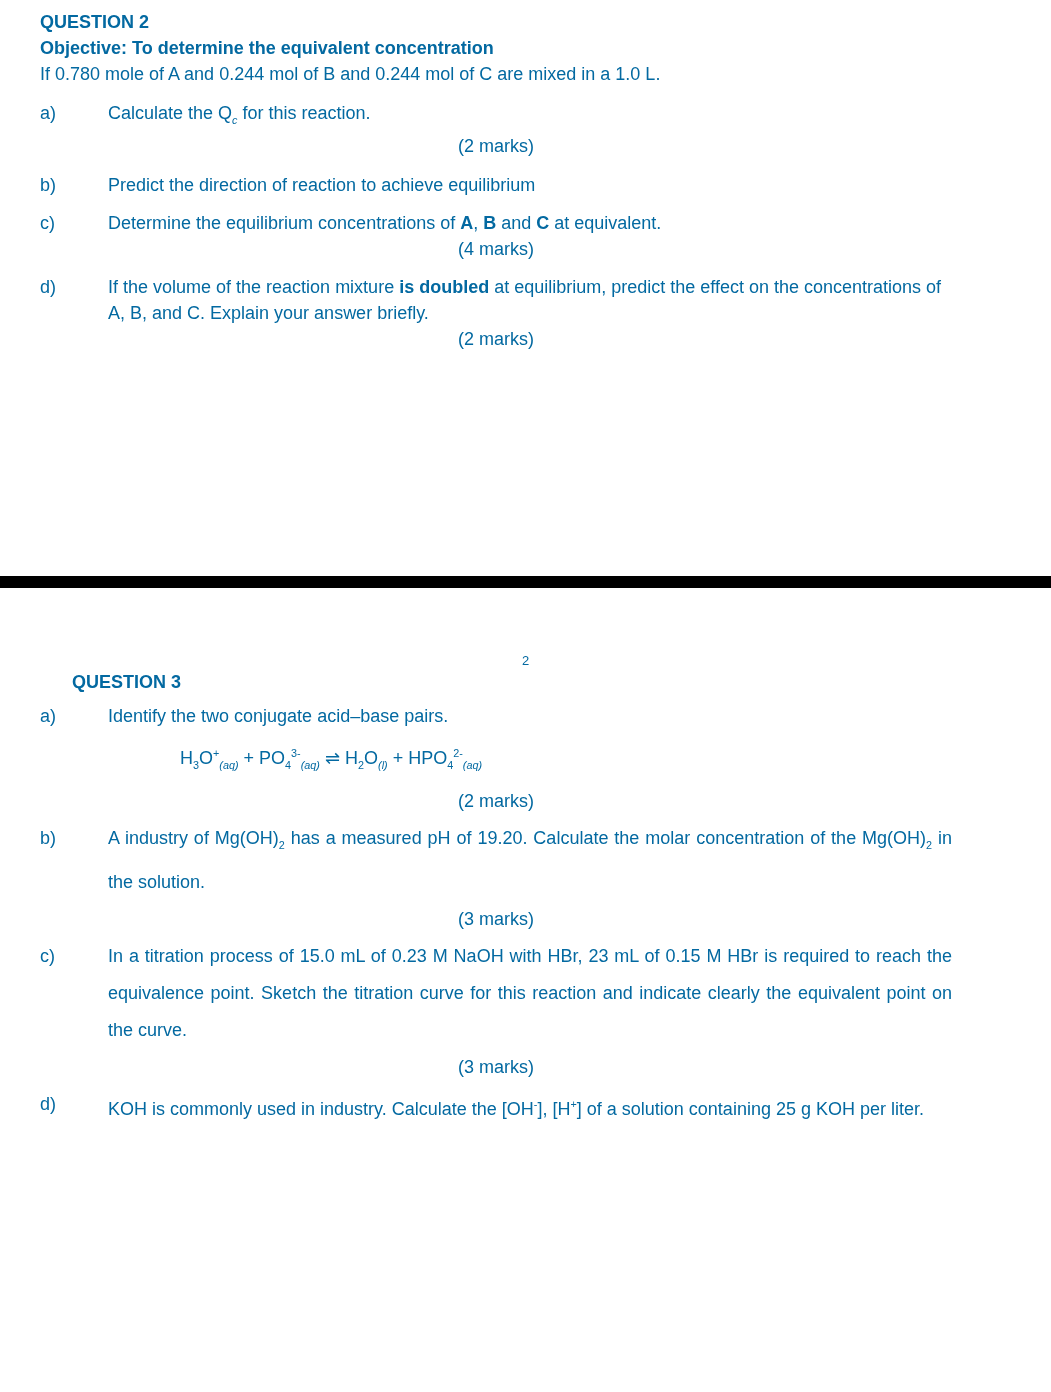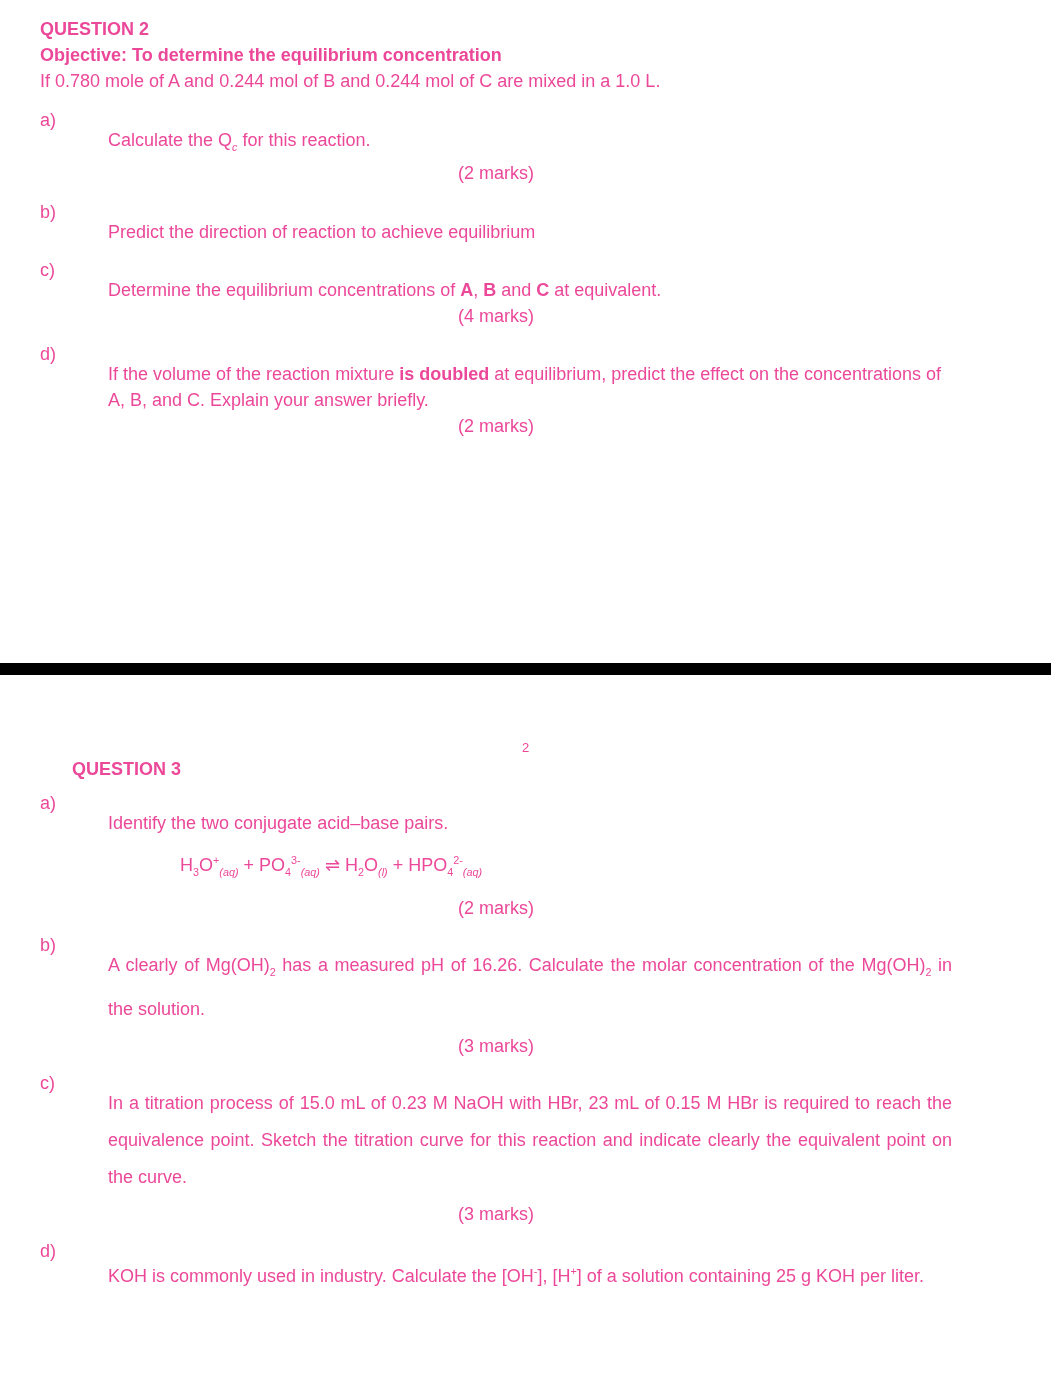--- a/index.html
+++ b/index.html
@@ -1,27 +1,27 @@
 <!DOCTYPE html>
 <html><head>
 <meta charset="utf-8">
 <style>
   html,body{margin:0;padding:0;background:#ffffff;}
   .page{
     width:1051px;height:1392px;background:#ffffff;overflow:hidden;
     font-family:"Liberation Sans","DejaVu Sans",sans-serif;
-    font-size:18px;color:#ec4899;box-sizing:border-box;padding-top:16px;
+    font-size:18px;color:#0369a1;box-sizing:border-box;padding-top:9px;
   }
   .content{padding-left:40px;padding-right:99px;}
   .content p,.item{margin:0;line-height:26px;}
   .h{font-weight:bold;}
   .eq{padding-left:140px;}
   .item{display:flex;}
   .lbl{width:68px;flex:none;}
-  .txt{flex:1;margin-top:20px;}
+  .txt{flex:1;}
   .marks{text-align:center;}
   .just{text-align:justify;}
   .sub{vertical-align:sub;font-size:0.6em;}
   .sup{vertical-align:super;font-size:0.6em;}
   .i{font-style:italic;}
   .b{font-weight:bold;}
   .mt3{margin-top:3px}.mt9{margin-top:9px}.mt10{margin-top:10px}
   .mt11{margin-top:11px}.mt12{margin-top:12px}.mt13{margin-top:13px}
   .mt47{margin-top:47px}.mt62{margin-top:62px}
   .divider{margin-top:224px;height:12px;background:#000;width:1051px;}
@@ -29,21 +29,21 @@
   .q3 p,.q3 .item{line-height:37px;}
   .q3 p.lh26{line-height:26px;margin-left:32px;}
 </style>
 </head>
 <body>
 
 <div class="page">
 
   <section class="content">
     <p class="h">QUESTION 2</p>
-    <p class="h mt11">Objective: To determine the equilibrium concentration</p>
+    <p class="h mt11">Objective: To determine the equivalent concentration</p>
     <p class="mt47">If 0.780 mole of A and 0.244 mol of B and 0.244 mol of C are mixed in a 1.0 L.</p>
 
     <div class="item mt13">
       <span class="lbl">a)</span>
       <span class="txt"><span>Calculate the Q</span><span class="sub i">c</span><span> for this reaction.</span></span>
     </div>
     <p class="marks mt9">(2 marks)</p>
 
     <div class="item mt13">
       <span class="lbl">b)</span>
@@ -72,21 +72,21 @@
 
     <div class="item mt3">
       <span class="lbl">a)</span>
       <span class="txt"><span>Identify the two conjugate acid–base pairs.</span></span>
     </div>
     <p class="eq"><span>H</span><span class="sub">3</span><span>O</span><span class="sup">+</span><span class="sub i">(aq)</span><span> + PO</span><span class="sub">4</span><span class="sup">3-</span><span class="sub i">(aq)</span><span> ⇌ H</span><span class="sub">2</span><span>O</span><span class="sub i">(l)</span><span> + HPO</span><span class="sub">4</span><span class="sup">2-</span><span class="sub i">(aq)</span></p>
     <p class="marks">(2 marks)</p>
 
     <div class="item">
       <span class="lbl">b)</span>
-      <span class="txt just"><span>A clearly of Mg(OH)</span><span class="sub">2</span><span> has a measured pH of 16.26. Calculate the molar concentration of the Mg(OH)</span><span class="sub">2</span><span> in the solution.</span></span>
+      <span class="txt just"><span>A industry of Mg(OH)</span><span class="sub">2</span><span> has a measured pH of 19.20. Calculate the molar concentration of the Mg(OH)</span><span class="sub">2</span><span> in the solution.</span></span>
     </div>
     <p class="marks">(3 marks)</p>
 
     <div class="item">
       <span class="lbl">c)</span>
       <span class="txt just"><span>In a titration process of 15.0 mL of 0.23 M NaOH with HBr, 23 mL of 0.15 M HBr is required to reach the equivalence point. Sketch the titration curve for this reaction and indicate clearly the equivalent point on the curve.</span></span>
     </div>
     <p class="marks">(3 marks)</p>
 
     <div class="item">

